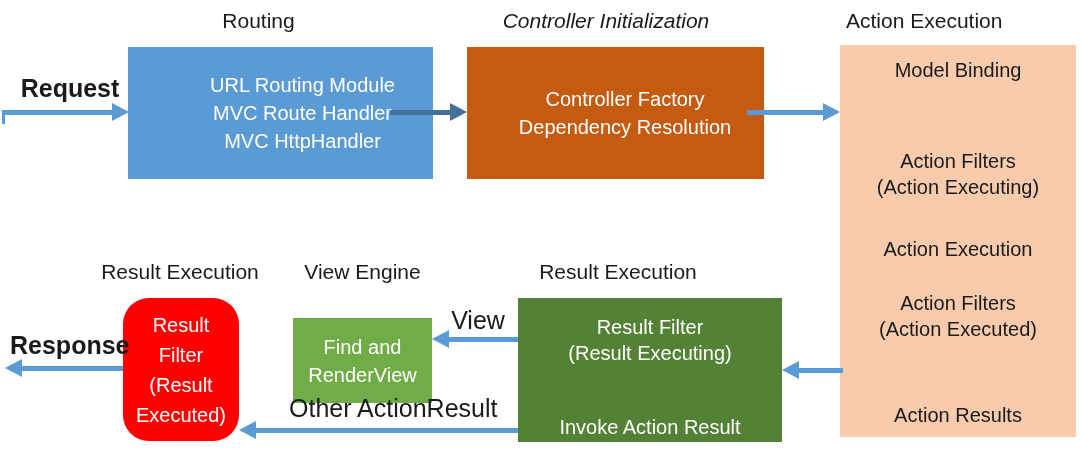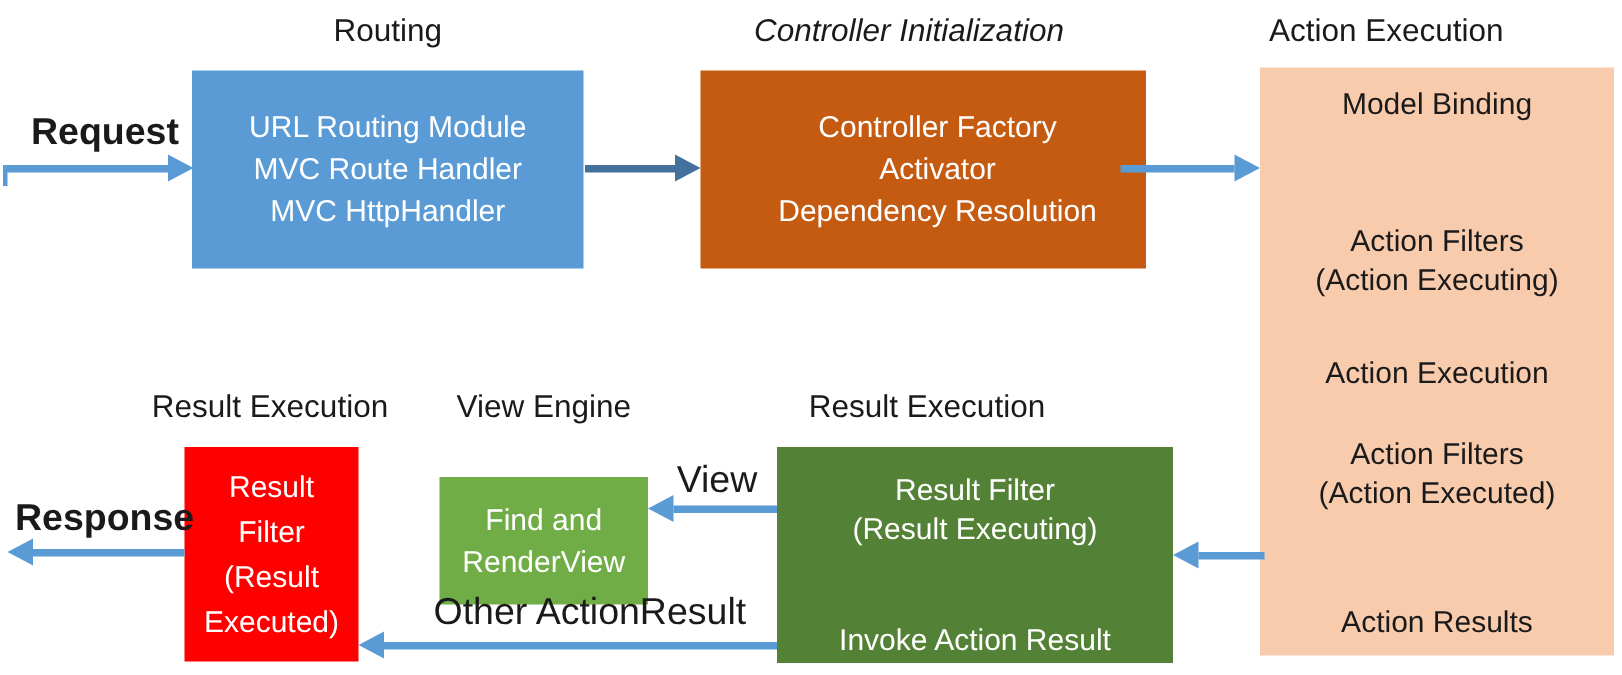--- a/index.html
+++ b/index.html
@@ -36,25 +36,25 @@
     position: absolute;
     display: flex;
     flex-direction: column;
     align-items: center;
     justify-content: center;
     text-align: center;
     color: var(--text-light);
     font-size: 20px;
     line-height: 28px;
   }
-  .box-routing     { left:128px; top:47px;  width:261px; height:132px; background:var(--blue); }
+  .box-routing     { left:128px; top:47px;  width:261px; height:132px; background:var(--blue);padding-left:44px; }
   .box-controller  { left:467px; top:47px;  width:278px; height:132px; background:var(--orange);padding-left:19px; }
   .box-action      { left:840px; top:45px;  width:236px; height:392px; background:var(--peach);
                      color:var(--text-dark); line-height:26px; display:block; }
-  .box-result-final{ left:123px; top:298px; width:116px; height:143px; background:var(--red); line-height:30px; }
+  .box-result-final{ left:123px; top:298px; width:116px; height:143px; background:var(--red); line-height:30px;border-radius:26px; }
   .box-view-engine { left:293px; top:298px; width:139px; height:85px;  background:var(--green);margin-top:20px; }
   .box-result-exec { left:518px; top:298px; width:264px; height:144px; background:var(--dark-green);
                      justify-content:space-between; padding:16px 0 2px; box-sizing:border-box; line-height:26px; }
   .pe-item { position:absolute; left:0; right:0; text-align:center; }
   
   .shaft {
     position: absolute;
     height: 5px;
     background: var(--arrow);
   }
@@ -90,21 +90,20 @@
   <div class="box box-routing">
     <div>URL Routing Module</div>
     <div>MVC Route Handler</div>
     <div>MVC HttpHandler</div>
   </div>
 
   <div class="stage-title" style="left:467px; top:9px; width:278px;font-style:italic;">Controller Initialization</div>
 
   <div class="box box-controller">
     <div>Controller Factory</div>
-    <div>Activator</div>
     <div>Dependency Resolution</div>
   </div>
 
   <div class="stage-title" style="left:846px; top:9px; text-align:left;">Action Execution</div>
 
   <div class="box box-action">
     <div class="pe-item" style="top:12px;">
       <div>Model Binding</div>
     </div>
     <div class="pe-item" style="top:103px;">

